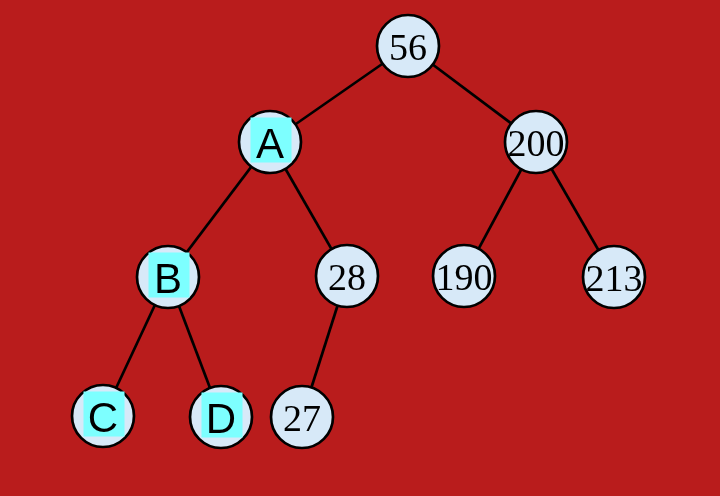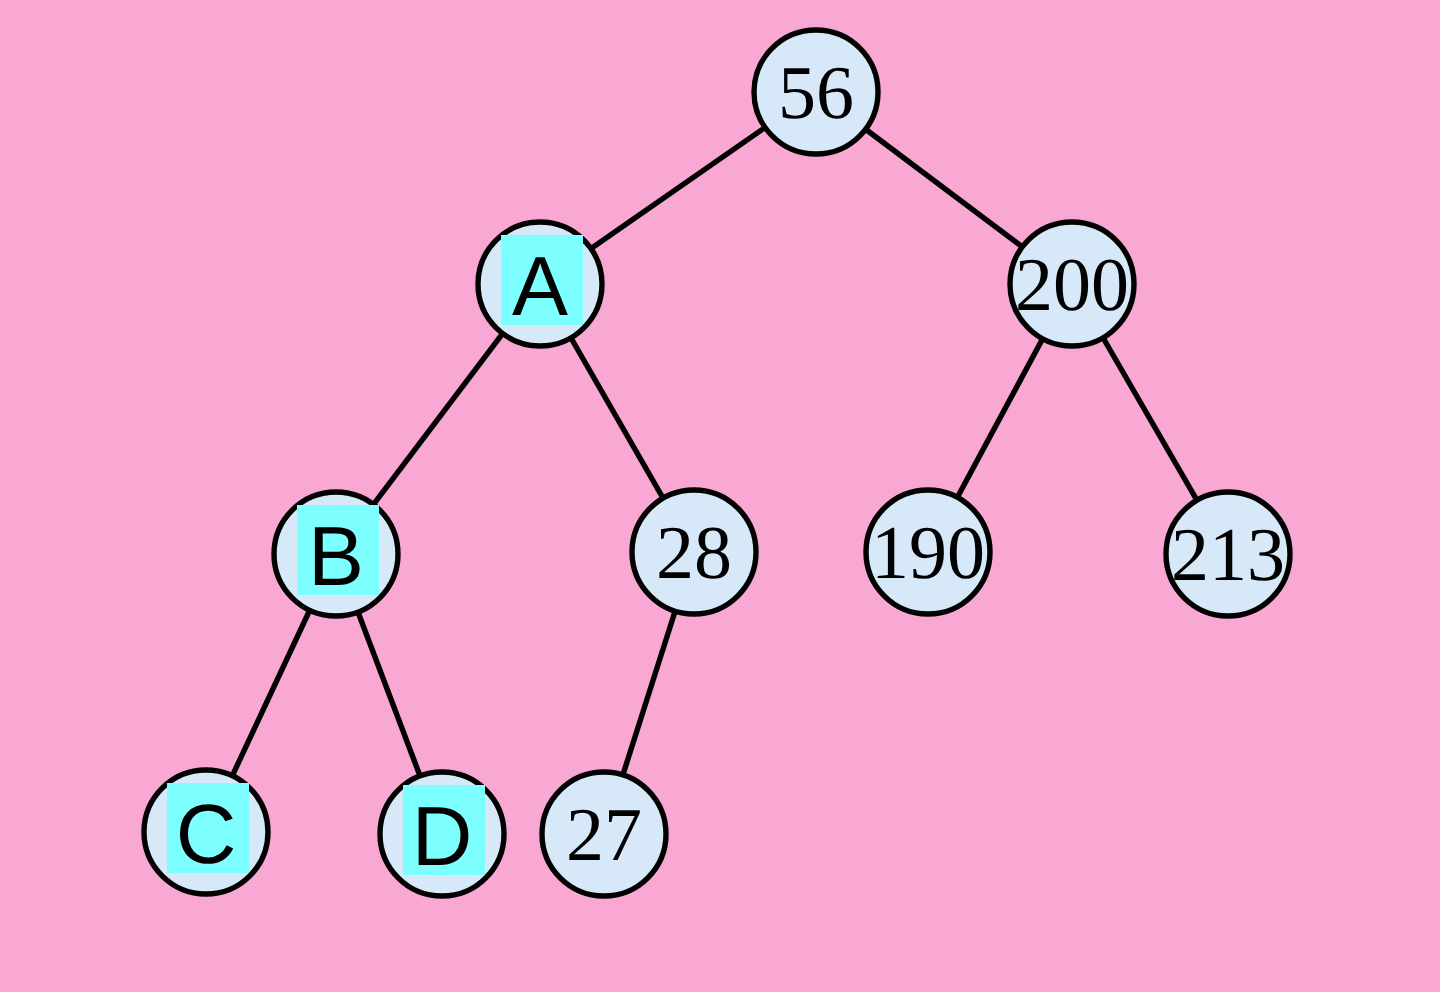--- a/index.html
+++ b/index.html
@@ -4,21 +4,21 @@
 <style>
   html, body {
     margin: 0;
     padding: 0;
     background: #ffffff;
   }
   .canvas {
     position: relative;
     width: 720px;
     height: 496px;
-    background: #f9a8d4;
+    background: #b91c1c;
     overflow: hidden;
   }
   svg {
     display: block;
   }
   .edge {
     stroke: #000000;
     fill: none;
   }
   .node-circle {

